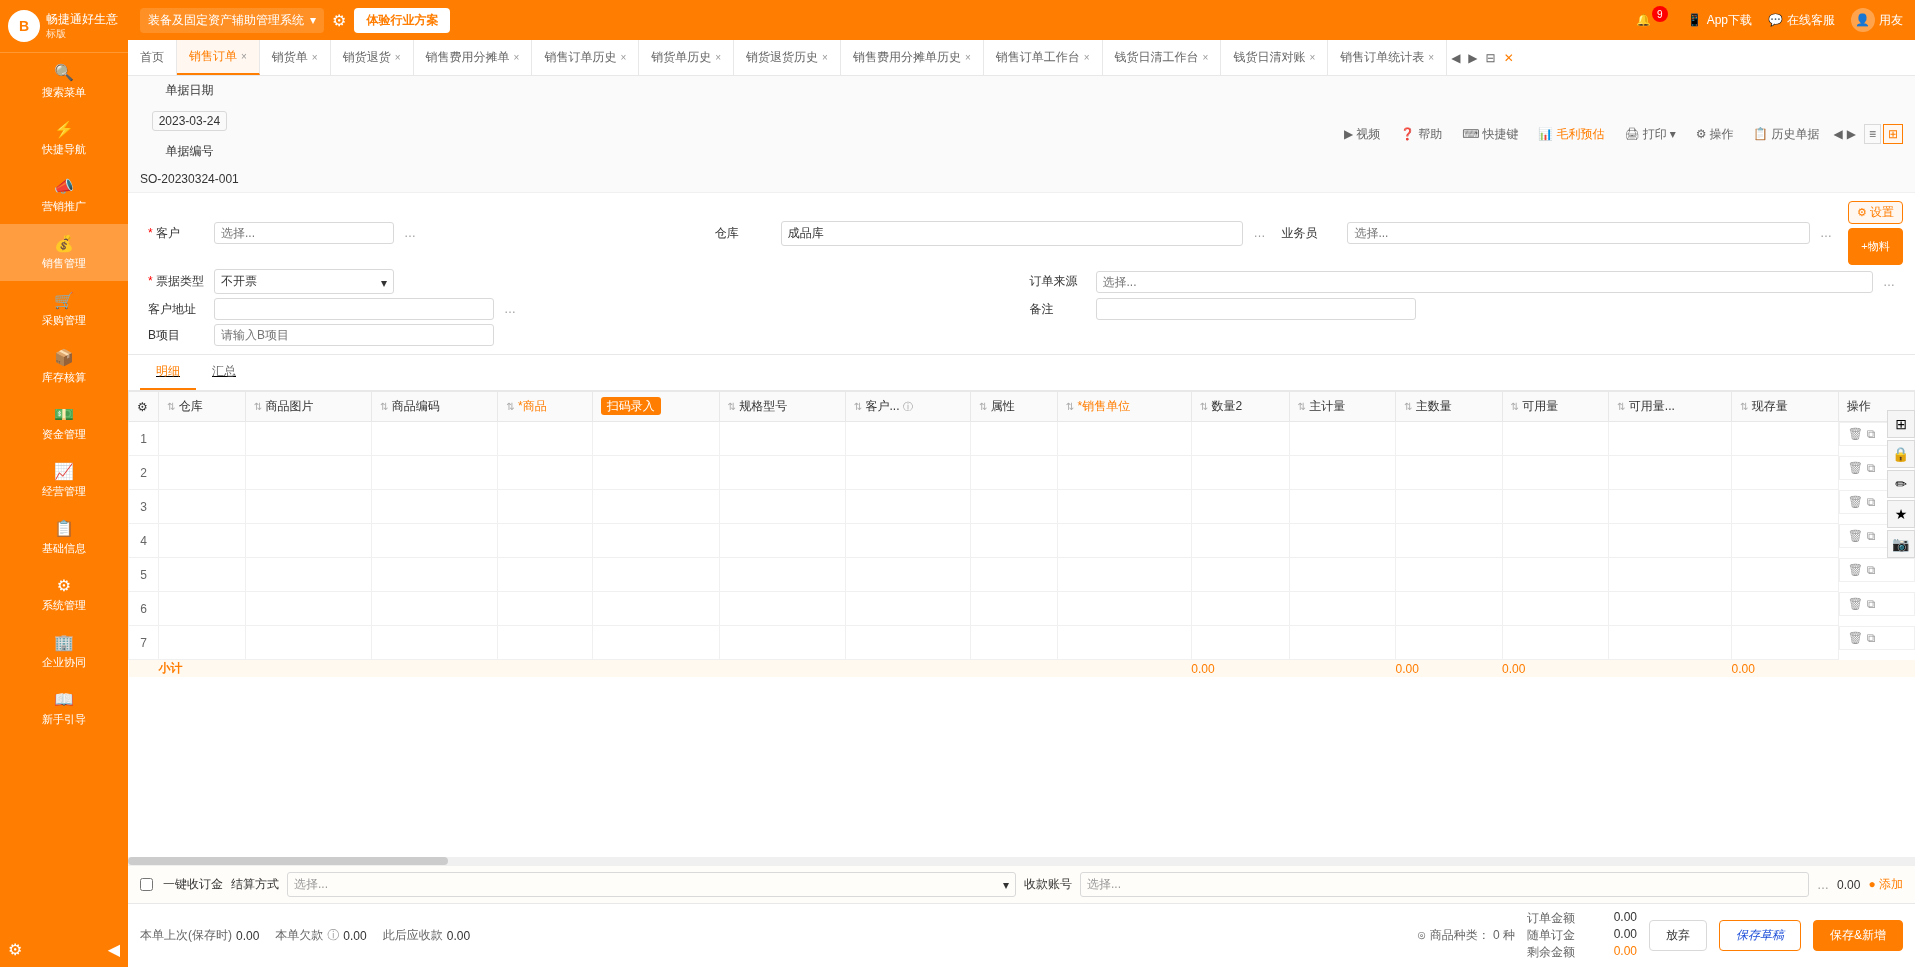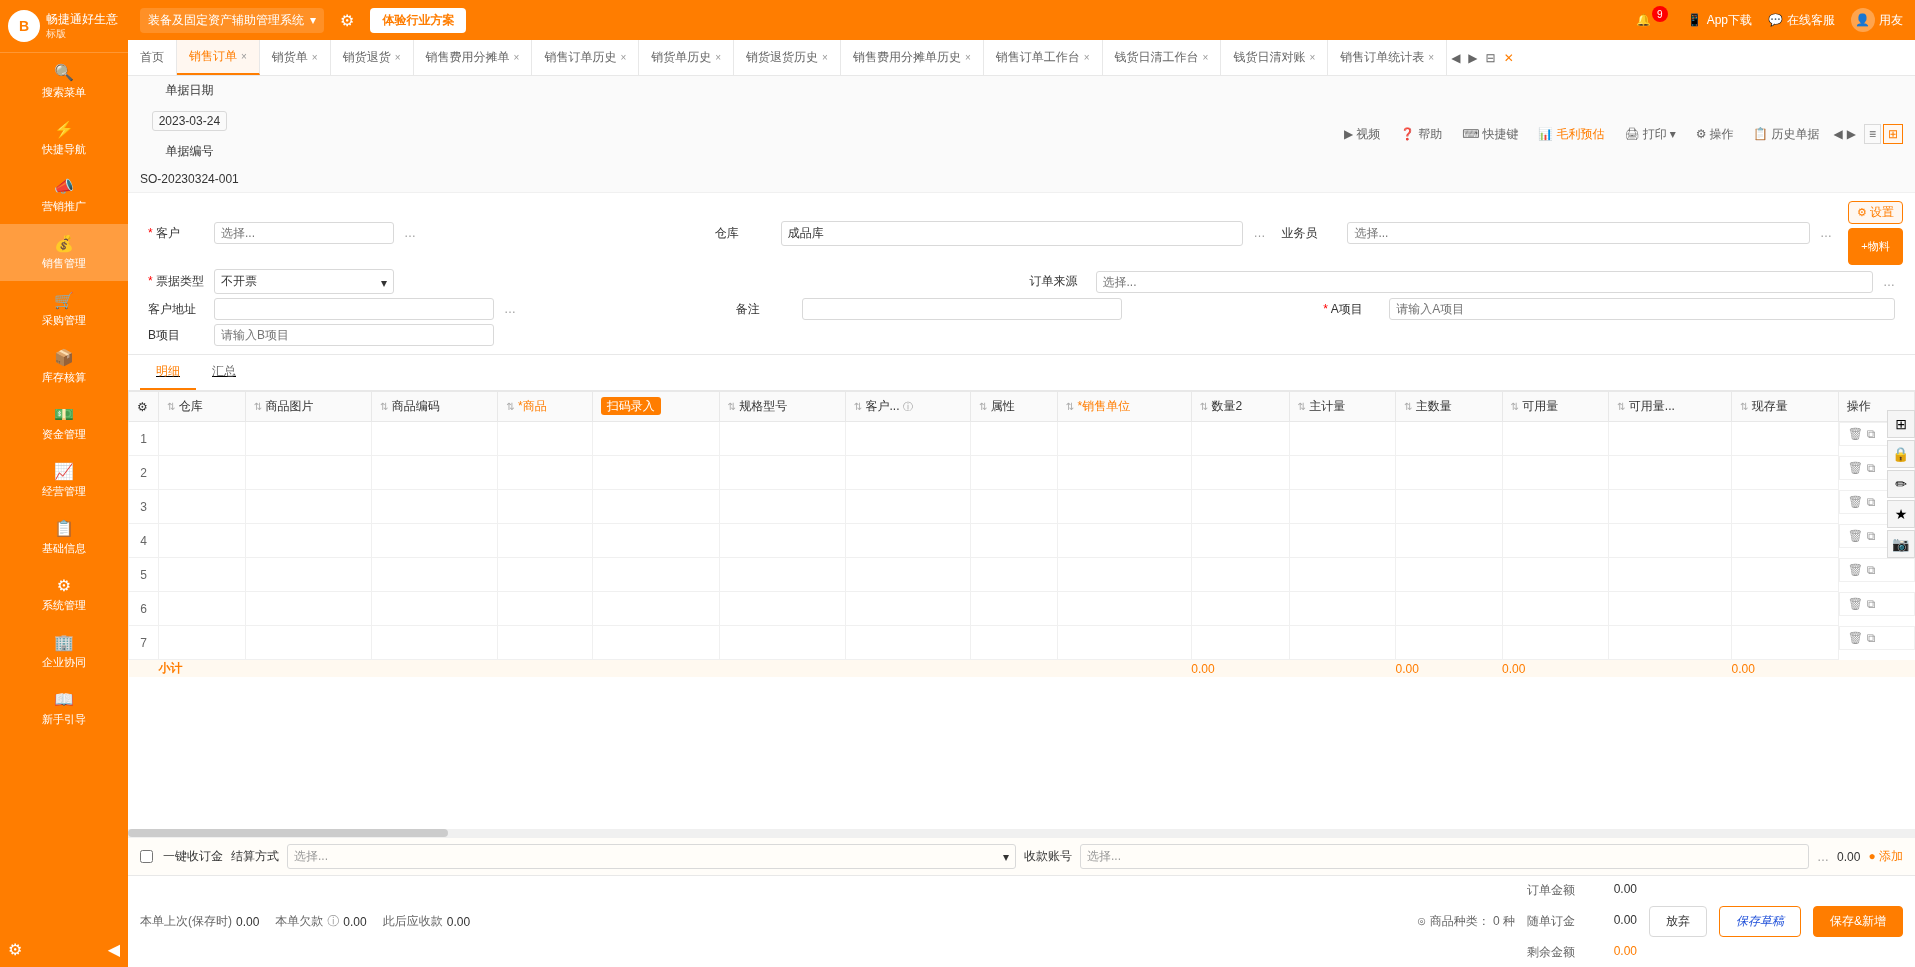--- a/index.html
+++ b/index.html
@@ -14,21 +14,21 @@
     .sidebar-item { display: flex; flex-direction: column; align-items: center; padding: 10px 4px; cursor: pointer; color: white; gap: 3px; transition: background 0.2s; }
     .sidebar-item.active { background: rgba(255,255,255,0.25); }
     .sidebar-item-icon { font-size: 16px; }
     .sidebar-item-label { font-size: 11px; color: white; text-align: center; }
     .sidebar-bottom { padding: 8px; display: flex; justify-content: space-between; align-items: center; }
 
     
     .main { flex: 1; display: flex; flex-direction: column; overflow: hidden; }
 
     
-    .topbar { background: #ff7d00; height: 40px; display: flex; align-items: center; padding: 0 12px; gap: 16px; color: white; flex-shrink: 0; }
+    .topbar { background: #ff7d00; height: 40px; display: flex; align-items: center; padding: 0 12px; gap: 8px; color: white; flex-shrink: 0; }
     .topbar-system { display: flex; align-items: center; gap: 6px; background: rgba(255,255,255,0.15); border-radius: 4px; padding: 4px 8px; cursor: pointer; }
     .topbar-settings { color: white; font-size: 16px; cursor: pointer; }
     .topbar-solution { background: white; color: #ff7d00; border-radius: 4px; padding: 4px 12px; font-size: 12px; font-weight: bold; cursor: pointer; border: none; }
     .topbar-right { margin-left: auto; display: flex; align-items: center; gap: 16px; color: white; }
     .topbar-right-item { display: flex; align-items: center; gap: 4px; cursor: pointer; font-size: 12px; }
     .badge { background: red; color: white; border-radius: 50%; width: 16px; height: 16px; font-size: 10px; display: flex; align-items: center; justify-content: center; position: relative; top: -6px; left: -4px; }
 
     
     .tabbar { background: #fff; border-bottom: 1px solid #e8e8e8; display: flex; align-items: center; overflow-x: hidden; flex-shrink: 0; height: 36px; }
     .tab { display: flex; align-items: center; gap: 4px; padding: 0 12px; height: 100%; cursor: pointer; white-space: nowrap; border-right: 1px solid #e8e8e8; color: #666; font-size: 12px; transition: background 0.2s; }
@@ -68,21 +68,21 @@
     tbody td { border: 1px solid #f0f0f0; padding: 4px 8px; height: 34px; }
     .row-num { color: #666; text-align: center; }
     .subtotal-row td { background: #fff9f0; font-weight: 500; color: #ff7d00; }
     .subtotal-label { color: #ff7d00; font-weight: bold; }
 
     
     .bottom-bar { border-top: 1px solid #e8e8e8; padding: 6px 12px; display: flex; align-items: center; gap: 16px; background: white; flex-shrink: 0; }
     .bottom-stat { display: flex; align-items: center; gap: 4px; color: #666; }
     .bottom-stat-value { color: #333; font-weight: 500; }
     .bottom-right { margin-left: auto; display: flex; align-items: center; gap: 12px; }
-    .bottom-summary { display: flex; flex-direction: column; gap: 14px; align-items: flex-end; }
+    .bottom-summary { display: flex; flex-direction: column; gap: 0; align-items: flex-end; }
     .summary-row { display: flex; gap: 12px; justify-content: flex-end; }
     .summary-label { color: #666; }
     .summary-value { color: #333; min-width: 50px; text-align: right; }
     .btn { padding: 6px 16px; border-radius: 4px; cursor: pointer; font-size: 12px; border: 1px solid; }
     .btn-default { background: white; border-color: #d9d9d9; color: #333; }
     .btn-primary { background: white; border-color: #ff7d00; color: #1d4ed8; font-style: italic; }
     .btn-orange { background: #ff7d00; border-color: #ff7d00; color: white; }
 
     
     .payment-row { padding: 6px 12px; display: flex; align-items: center; gap: 8px; background: #fffdf9; border-top: 1px solid #f0f0f0; flex-shrink: 0; }
@@ -342,24 +342,20 @@
       </div>
       <div style="display:flex;align-items:center;gap:0;margin-bottom:4px;">
         <div class="form-cell">
           <span class="form-label">客户地址</span>
           <input class="form-input" placeholder="" style="max-width: 280px;">
           <span class="form-dots">…</span>
         </div>
         <div class="form-cell">
           <span class="form-label">备注</span>
           <input class="form-input" placeholder="" style="flex: 1 1 0%; max-width: 320px;">
-        </div>
-        <div class="form-cell">
-          <span class="form-label required">A项目</span>
-          <input class="form-input" placeholder="请输入A项目" style="flex: 1 1 0%;">
         </div>
       </div>
       <div style="display:flex;align-items:flex-end;gap:0;">
         <div class="form-cell">
           <span class="form-label">B项目</span>
           <input class="form-input" placeholder="请输入B项目" style="max-width: 280px;">
         </div>
       </div>
     </div>
 

